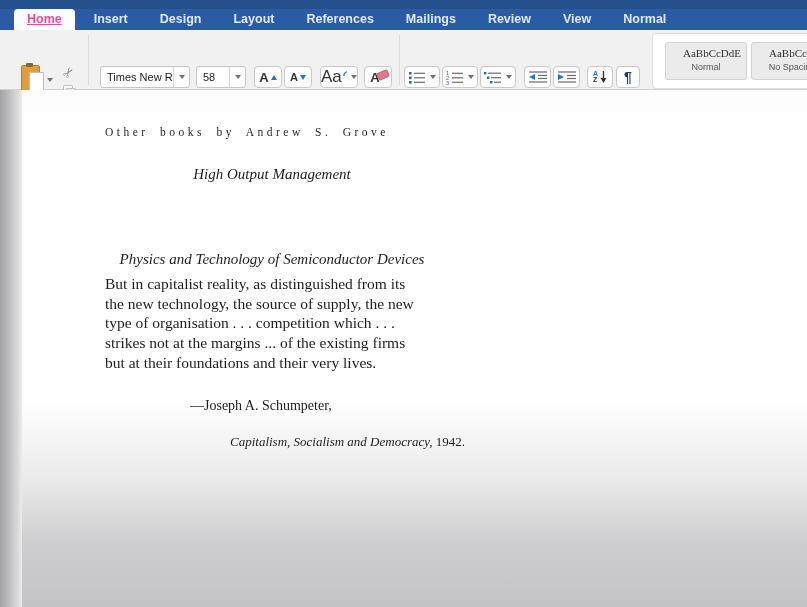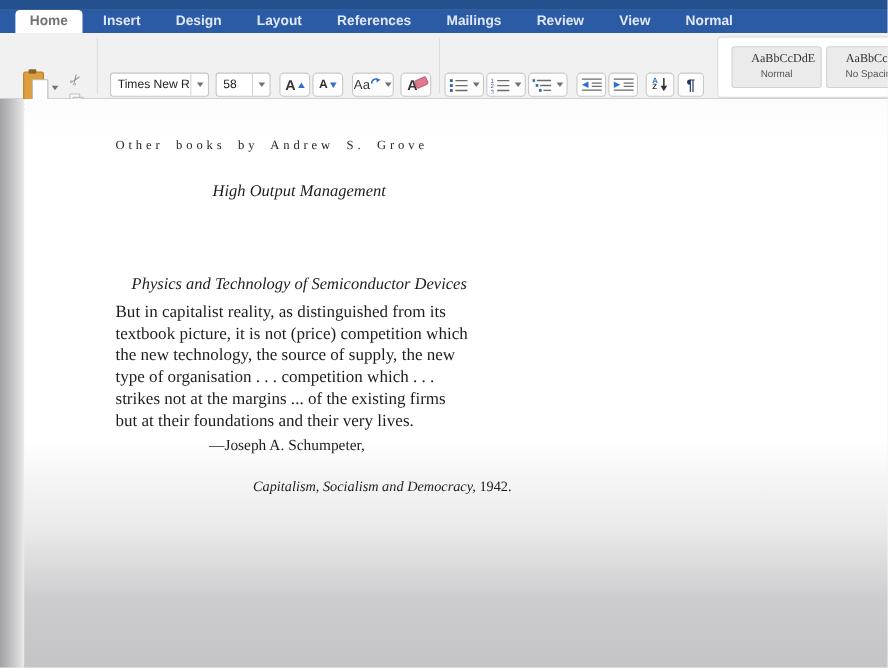--- a/index.html
+++ b/index.html
@@ -5,21 +5,21 @@
   html,body{margin:0;padding:0;}
   #app{position:relative;width:807px;height:607px;overflow:hidden;
        font-family:"Liberation Sans",sans-serif;background:#f1f1f2;
        -webkit-font-smoothing:antialiased;}
   
   #titlebar{position:absolute;left:0;top:0;width:807px;height:9px;background:#24508e;}
   #tabbar{position:absolute;left:0;top:9px;width:807px;height:21px;background:#2c5ba5;
           display:flex;align-items:flex-end;padding-left:14px;box-sizing:border-box;}
   .tab{height:21px;line-height:21px;padding:0 13px;margin-right:6px;font-size:12.5px;
        font-weight:700;color:#dfe8f6;border-radius:4px 4px 0 0;cursor:default;}
-  .tab.active{background:#fff;color:#737373;}
+  .tab.active{background:#fff;color:#ec4899;text-decoration:underline;}
   
   #ribbon{position:absolute;left:0;top:30px;width:807px;height:60px;background:#f1f1f2;
           border-bottom:1px solid #d2d2d4;box-sizing:border-box;}
   .sep{position:absolute;top:5px;height:50px;width:1px;background:#dcdcde;}
   .btn{position:absolute;height:22px;background:#fdfdfd;border:1px solid #c9c9cb;
        border-radius:4px;box-sizing:border-box;display:flex;align-items:center;
        justify-content:center;font-size:12px;color:#333;}
   .btn.active{background:#d6d6d8;border-color:#b4b4b6;}
   .btn.disabled{opacity:.55;}
   .caret{width:0;height:0;border-left:3px solid transparent;border-right:3px solid transparent;
@@ -141,21 +141,21 @@
     </div>
     <div class="btn" style="left:254px;top:36px;width:28px;">
       <span style="font-size:13px;font-weight:600;">A</span>
       <span class="tri-up" style="margin-left:2px;"></span>
     </div>
     <div class="btn" style="left:284px;top:36px;width:28px;">
       <span style="font-size:11px;font-weight:600;">A</span>
       <span class="tri-dn" style="margin-left:2px;"></span>
     </div>
     <div class="btn" style="left:320px;top:36px;width:38px;">
-      <span style="font-size:12px;position:relative;">Aa</span>
+      <span style="font-size:17px;position:relative;">Aa</span>
       <svg class="ic" width="9" height="7" style="margin:-8px 0 0 1px;">
         <path d="M1,6 A3.5,3.5 0 0 1 7,3" stroke="#2f6fce" stroke-width="1.3" fill="none"></path>
         <polygon points="5,1 9,2.5 5.5,5" fill="#2f6fce"></polygon>
       </svg>
       <span class="caret"></span>
     </div>
     <div class="btn" style="left:364px;top:36px;width:28px;">
       <span style="font-size:13px;font-weight:600;margin-right:6px;">A</span>
       <span class="eraser"></span>
     </div>
@@ -341,21 +341,20 @@
   </div>
 
   <div id="doc">
     <div id="margin-strip"></div>
     <div id="page">
       <div class="docline" id="spaced-heading">Other books by Andrew S. Grove</div>
       <div class="docline booktitle" style="top:76px;">High Output Management</div>
       <div class="docline booktitle" style="top:161px;">Physics and Technology of Semiconductor Devices</div>
       <div id="quote">
         <div>But in capitalist reality, as distinguished from its</div>
-        <div>textbook picture, it is not (price) competition which</div>
         <div>the new technology, the source of supply, the new</div>
         <div>type of organisation . . . competition which . . .</div>
         <div>strikes not at the margins ... of the existing firms</div>
         <div>but at their foundations and their very lives.</div>
       </div>
       <div class="docline" id="attribution">—Joseph A. Schumpeter,</div>
       <div class="docline" id="source">
         <span class="it">Capitalism, Socialism and Democracy,</span><span> 1942.</span>
       </div>
     </div>

